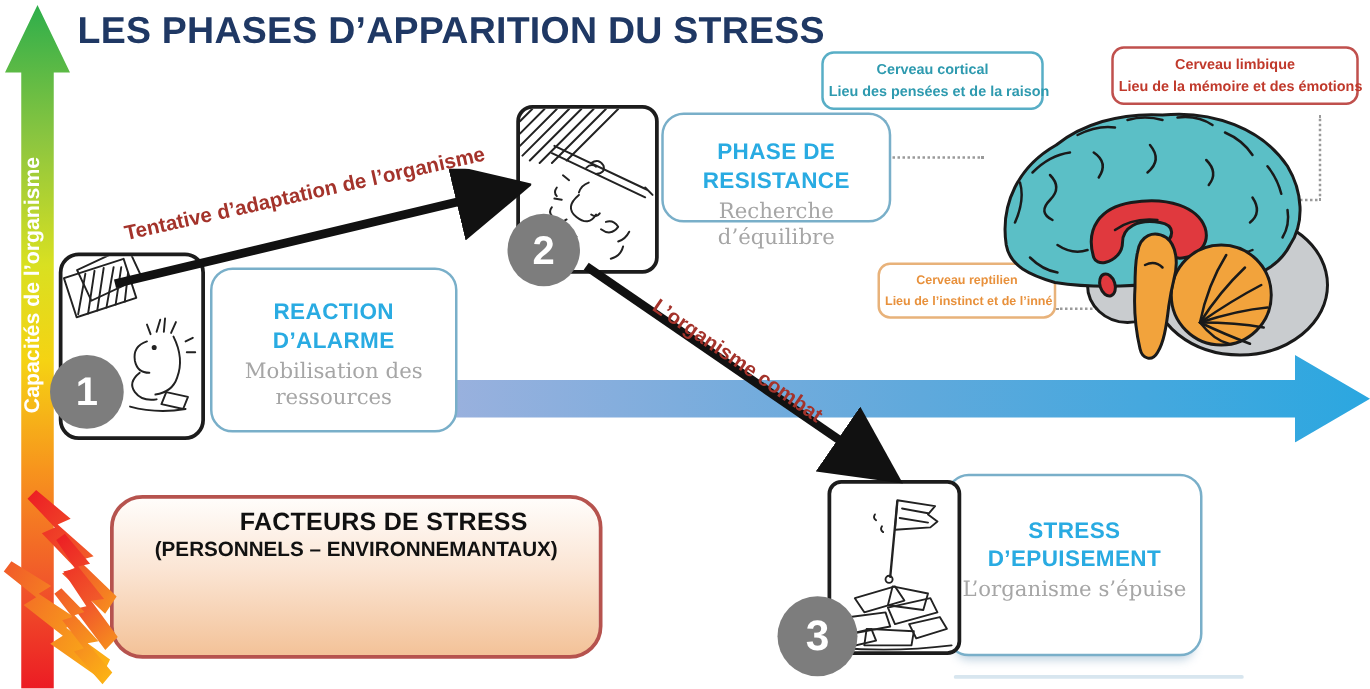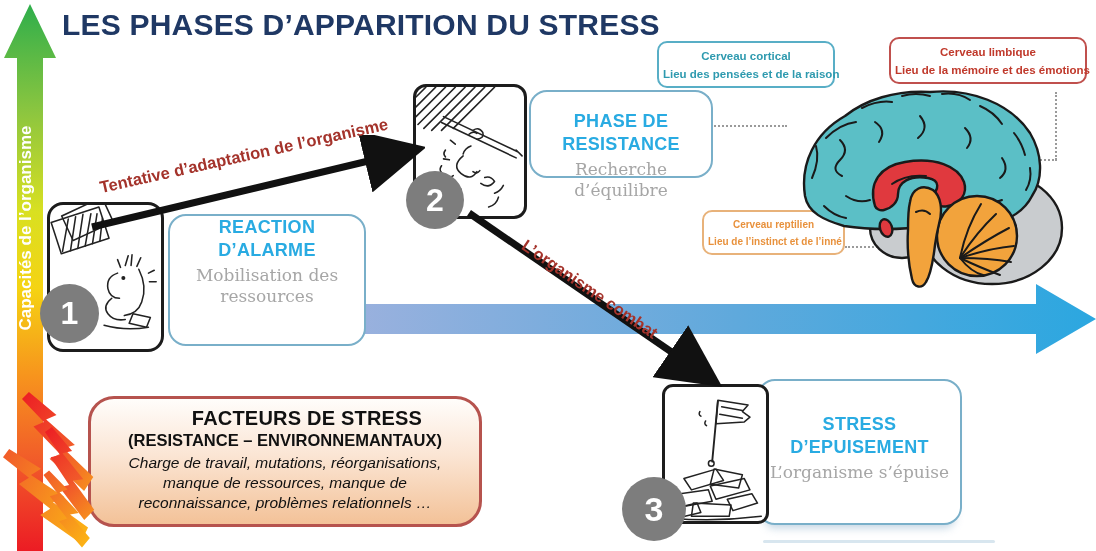--- a/index.html
+++ b/index.html
@@ -56,21 +56,21 @@
     position:absolute; background:#fff; border:2px solid #79AFC9; border-radius:18px;
     text-align:center; z-index:2;
   }
   .phase-box .heading {
     font-weight:bold; color:#29ABE2; font-size:18px; line-height:1.28; letter-spacing:0.3px;
   }
   .phase-box .sub {
     font-family:"DejaVu Serif", serif; color:#A6A6A6; font-size:17px; line-height:1.25;
     margin-top:3px;
   }
-  .phase-box-1 { left:168px; top:214px; width:198px; height:132px; }
+  .phase-box-1 { left:168px; top:214px; width:198px; height:132px; padding-top:22px; }
   .phase-box-2 { left:529px; top:90px; width:184px; height:88px; padding-top:18px; }
   .phase-box-3 { left:757px; top:379px; width:205px; height:146px; padding-top:32px;
                  box-shadow:0 10px 8px -7px rgba(120,160,190,.45); }
 
   
   .t-arrow { position:absolute; z-index:4; pointer-events:none; }
   .t-arrow-1 { left:80px; top:135px; width:345px; height:100px; }
   .t-arrow-2 { left:455px; top:203px; width:272px; height:190px; }
 
   .t-label {
@@ -329,22 +329,21 @@
         <path d="M180,180 Q209,180 231,184"></path>
         <path d="M180,180 Q201,190 220,197"></path>
         <path d="M180,180 Q191,194 203,197"></path>
         <path d="M136,134 q8,-4 14,2"></path>
       </g>
     </g>
   </svg>
 
   <div class="factors-box">
     <div class="factors-title">FACTEURS DE STRESS</div>
-    <div class="factors-sub">(RESISTANCE – ENVIRONNEMANTAUX)</div>
-    <div class="factors-body">Charge de travail, mutations, réorganisations, manque de ressources, manque de reconnaissance, problèmes relationnels …</div>
+    <div class="factors-sub">(PERSONNELS – ENVIRONNEMANTAUX)</div>
   </div>
 
   <svg class="bolts" viewBox="0 0 120 159">
     <defs>
       <linearGradient id="fire1" x1="0" y1="0" x2="1" y2="1">
         <stop offset="0" stop-color="#EC1C24"></stop>
           <stop offset="0.6" stop-color="#F1592A"></stop>
           <stop offset="1" stop-color="#F7941D"></stop>
       </linearGradient>
       <linearGradient id="fire2" x1="0" y1="0" x2="1" y2="1">

